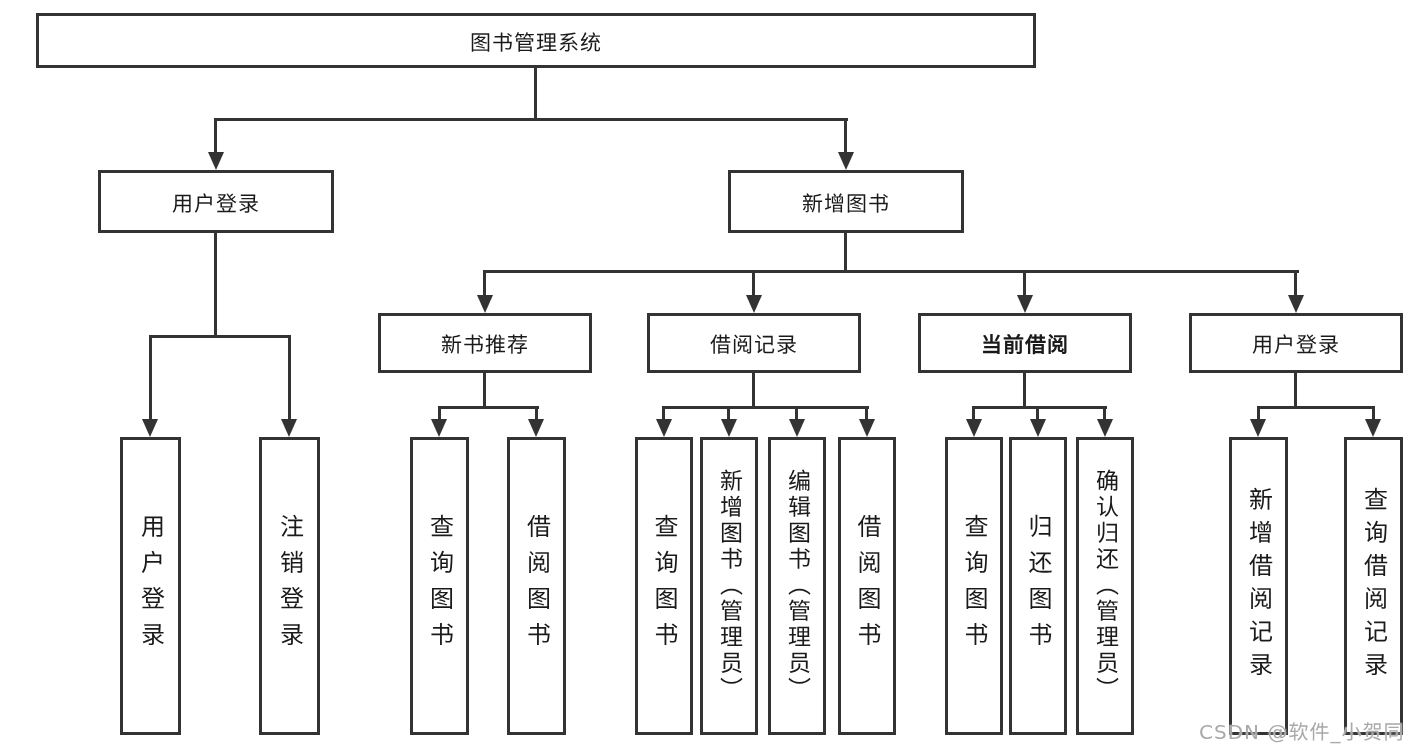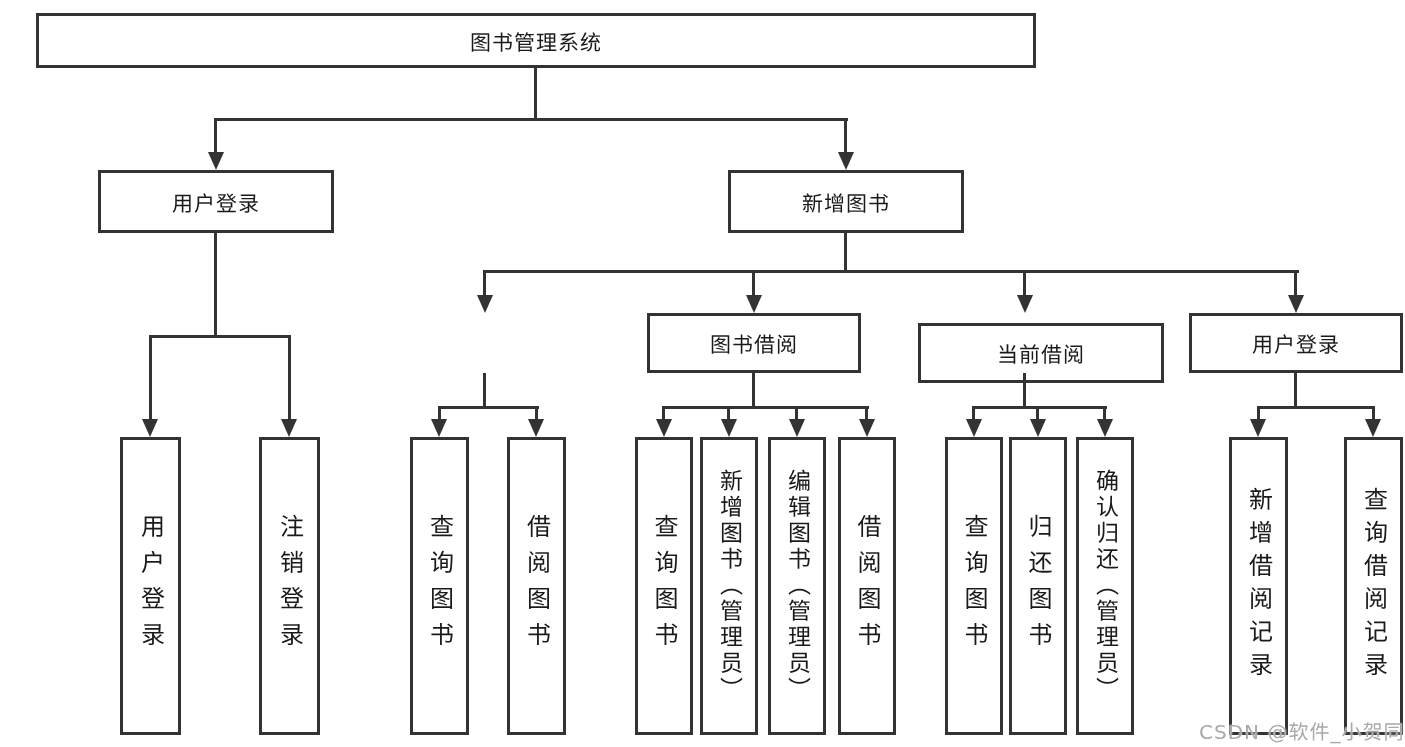--- a/index.html
+++ b/index.html
@@ -87,22 +87,23 @@
   <div class="hline" style="left:467px; top:270px; width:816px;"></div>
   <div class="vline" style="left:467px; top:270px; height:27px;"></div>
   <div class="arrow" style="left:461px; top:295px;"></div>
   <div class="vline" style="left:736px; top:270px; height:27px;"></div>
   <div class="arrow" style="left:730px; top:295px;"></div>
   <div class="vline" style="left:1007px; top:270px; height:27px;"></div>
   <div class="arrow" style="left:1001px; top:295px;"></div>
   <div class="vline" style="left:1278px; top:270px; height:27px;"></div>
   <div class="arrow" style="left:1272px; top:295px;"></div>
 
-  <div class="box hbox" style="left:631px; top:313px; width:214px; height:60px;">图书借阅</div>
-  <div class="box hbox" style="left:902px; top:323px; width:246px; height:60px;">当前借阅</div>
+  <div class="box hbox" style="left:362px; top:313px; width:214px; height:60px;">新书推荐</div>
+  <div class="box hbox" style="left:631px; top:313px; width:214px; height:60px;">借阅记录</div>
+  <div class="box hbox" style="left:902px; top:313px; width:214px; height:60px;font-weight:bold;">当前借阅</div>
   <div class="box hbox" style="left:1173px; top:313px; width:214px; height:60px;">用户登录</div>
 
   <div class="vline" style="left:467px; top:373px; height:35px;"></div>
   <div class="hline" style="left:422px; top:406px; width:101px;"></div>
   <div class="vline" style="left:422px; top:406px; height:15px;"></div>
   <div class="arrow" style="left:415px; top:419px;"></div>
   <div class="vline" style="left:519px; top:406px; height:15px;"></div>
   <div class="arrow" style="left:512px; top:419px;"></div>
 
   <div class="vline" style="left:736px; top:373px; height:35px;"></div>

